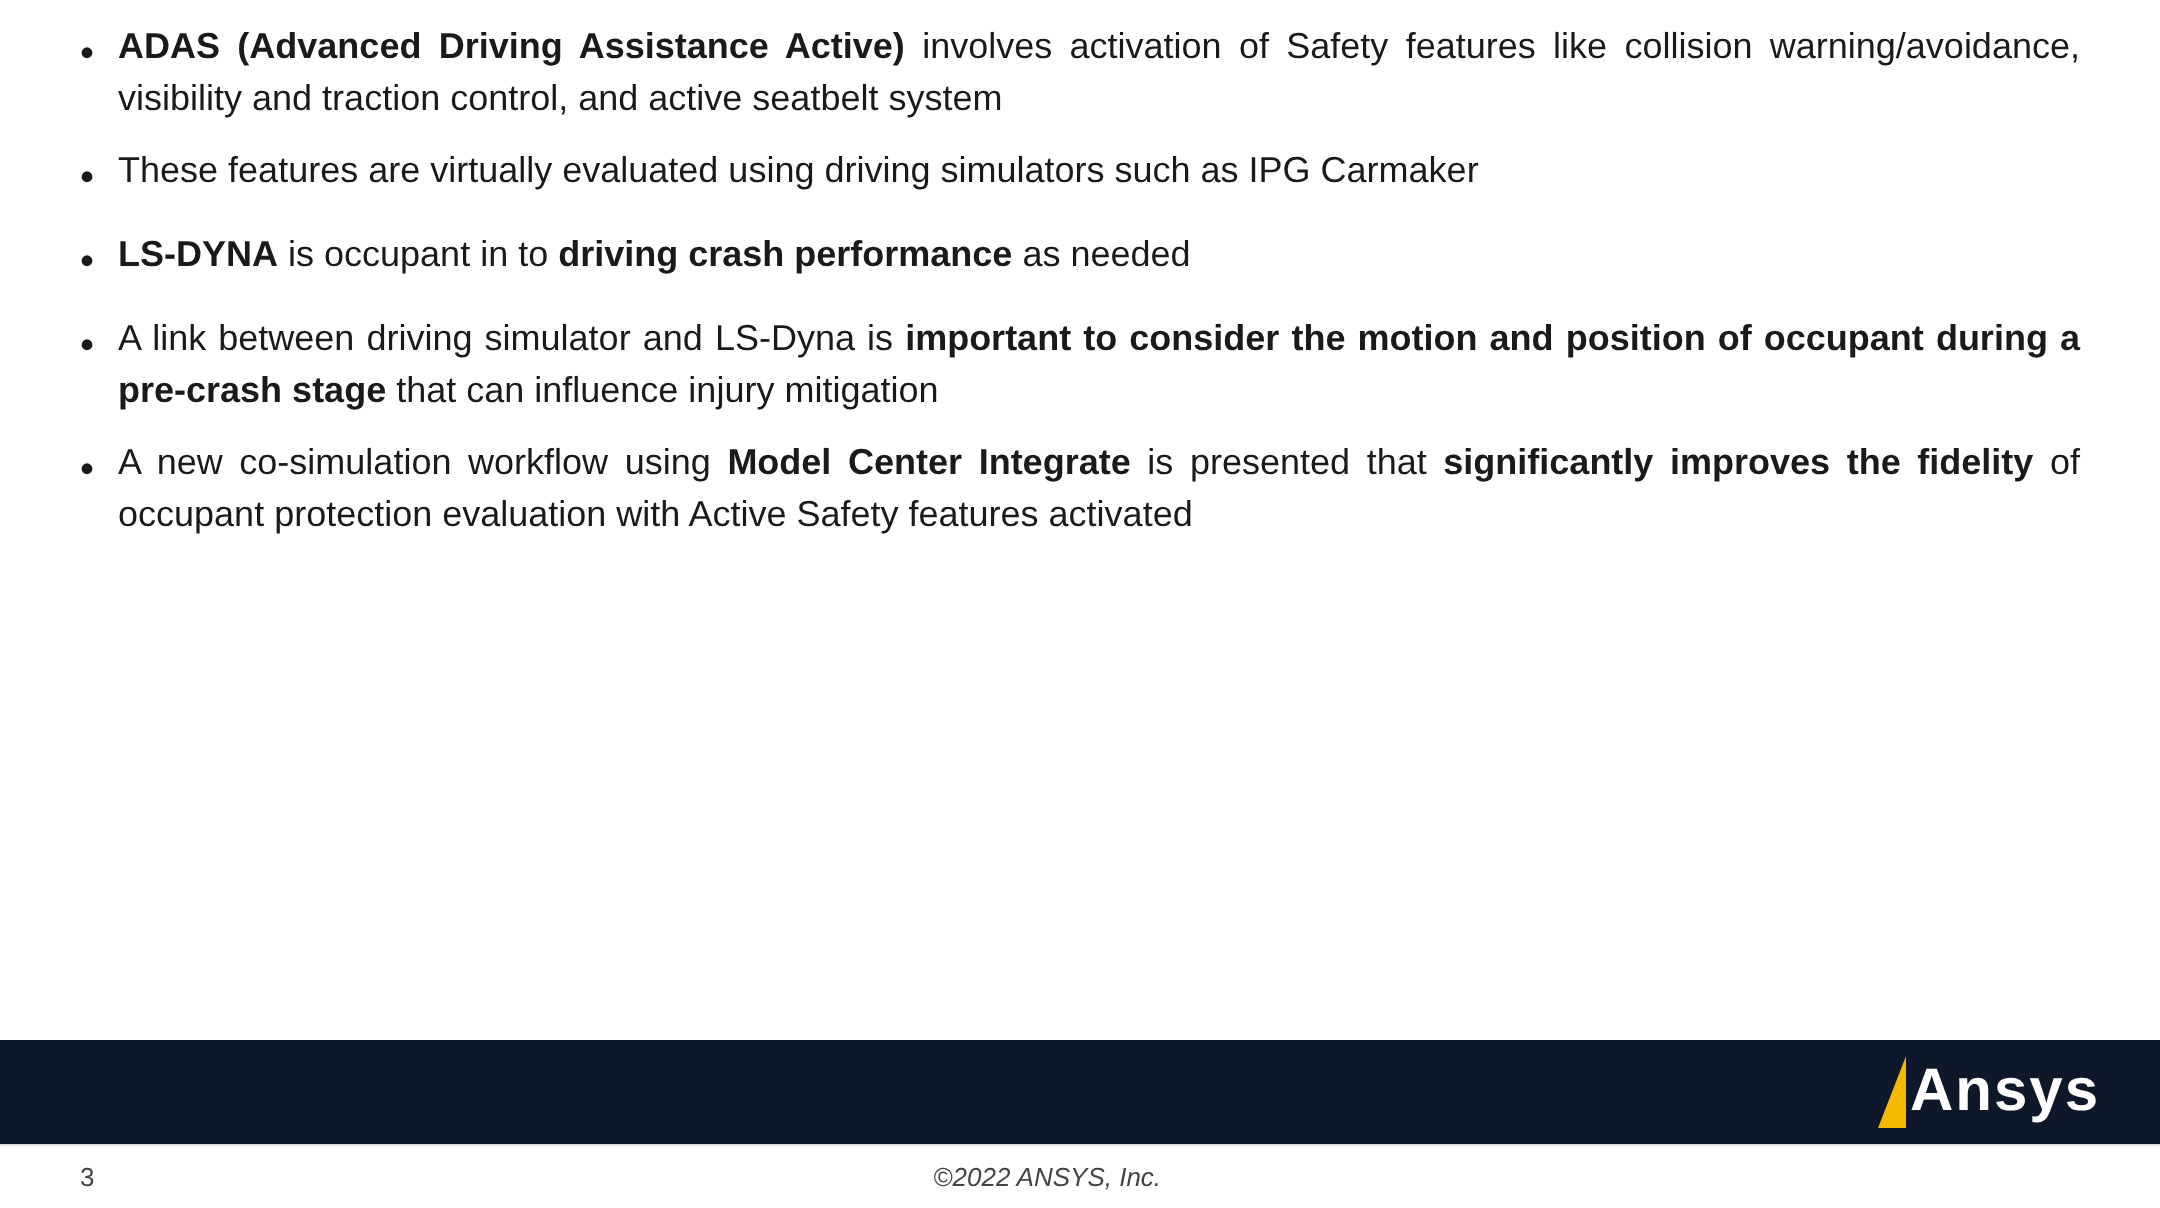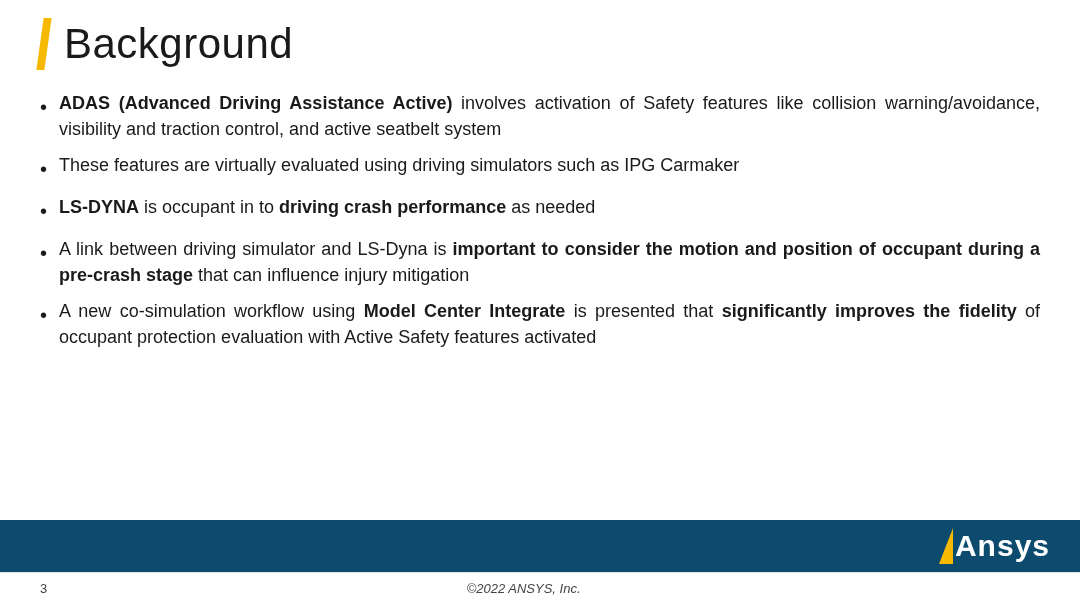--- a/index.html
+++ b/index.html
@@ -88,21 +88,21 @@
       flex: 1;
     }
 
     .bold {
       font-weight: 700;
     }
 
     
     .footer-bar {
       height: 52px;
-      background: #0c4a6e;
+      background: #0f172a;
       display: flex;
       align-items: center;
       justify-content: flex-end;
       padding: 0 30px;
       flex-shrink: 0;
     }
 
     .ansys-logo {
       display: flex;
       align-items: center;
@@ -147,24 +147,20 @@
       font-size: 13px;
       color: #444;
       font-style: italic;
     }
   </style>
 </head>
 <body>
 
 <div class="slide-container">
 
-  <div class="header">
-    <div class="header-accent"></div>
-    <h1 class="header-title">Background</h1>
-  </div>
 
   <div class="content">
     <ul class="bullet-list">
 
       <li class="bullet-item">
         <span class="bullet-dot">•</span>
         <span class="bullet-text">
           <span class="bold">ADAS (Advanced Driving Assistance Active)</span><span> involves activation of Safety features like collision warning/avoidance, visibility and traction control, and active seatbelt system</span>
         </span>
       </li>

